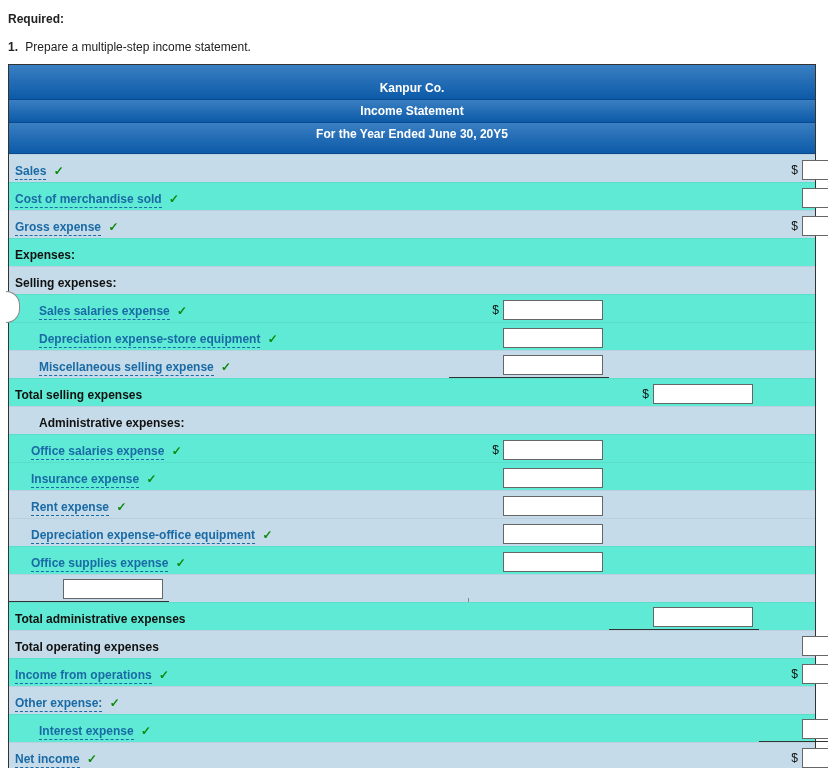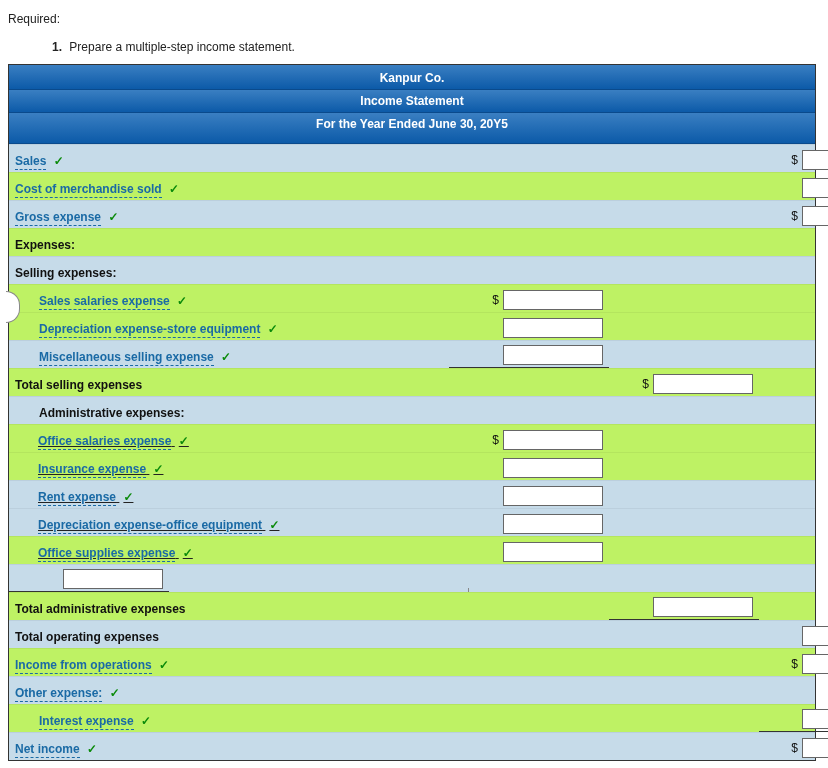--- a/index.html
+++ b/index.html
@@ -3,56 +3,56 @@
 <meta charset="utf-8">
 <style>
   * { box-sizing: border-box; margin: 0; padding: 0; }
   body {
     font-family: Verdana, Arial, sans-serif;
     font-size: 12px;
     color: #222;
     background: #fff;
     padding: 12px 8px;
   }
-  .required { font-weight: normal; margin-bottom: 14px; }
-  .instruction { margin-bottom: 10px; margin-left: 44px; }
+  .required { font-weight: bold; margin-bottom: 14px; }
+  .instruction { margin-bottom: 10px; }
   .instruction b { font-weight: bold; margin-right: 4px; }
 
   .worksheet {
     border: 1px solid #333;
     width: 808px;
     border-collapse: collapse;
   }
   .header-band {
     background: linear-gradient(#3a7fc2, #0c5aa8);
     color: #fff;
     font-weight: bold;
     text-align: center;
     padding: 4px 0;
     border-bottom: 1px solid #0a4a8c;
   }
-  .header-band.row1 { padding-top: 6px; }
+  .header-band.row1 { padding-top: 16px; }
   .header-band.row3 { padding-bottom: 12px; }
 
   .row {
     display: flex;
     align-items: flex-end;
     min-height: 28px;
     border-top: 1px solid rgba(0,0,0,0.05);
   }
   .row.striped-a { background: #c6dbe9; }
-  .row.striped-b { background: #bef264; }
+  .row.striped-b { background: #5eead4; }
 
   .labelcell {
     flex: 0 0 440px;
     padding: 4px 6px;
     font-size: 12px;
   }
   .labelcell.indent1 { padding-left: 30px; }
-  .labelcell.indent2 { padding-left: 29px; text-decoration: underline; }
+  .labelcell.indent2 { padding-left: 22px; }
 
   .link {
     color: #1a6aa5;
     font-weight: bold;
     border-bottom: 1px dashed #1a6aa5;
     padding-bottom: 1px;
     display: inline;
   }
   .plain { color: #111; font-weight: bold; }
   .check {

